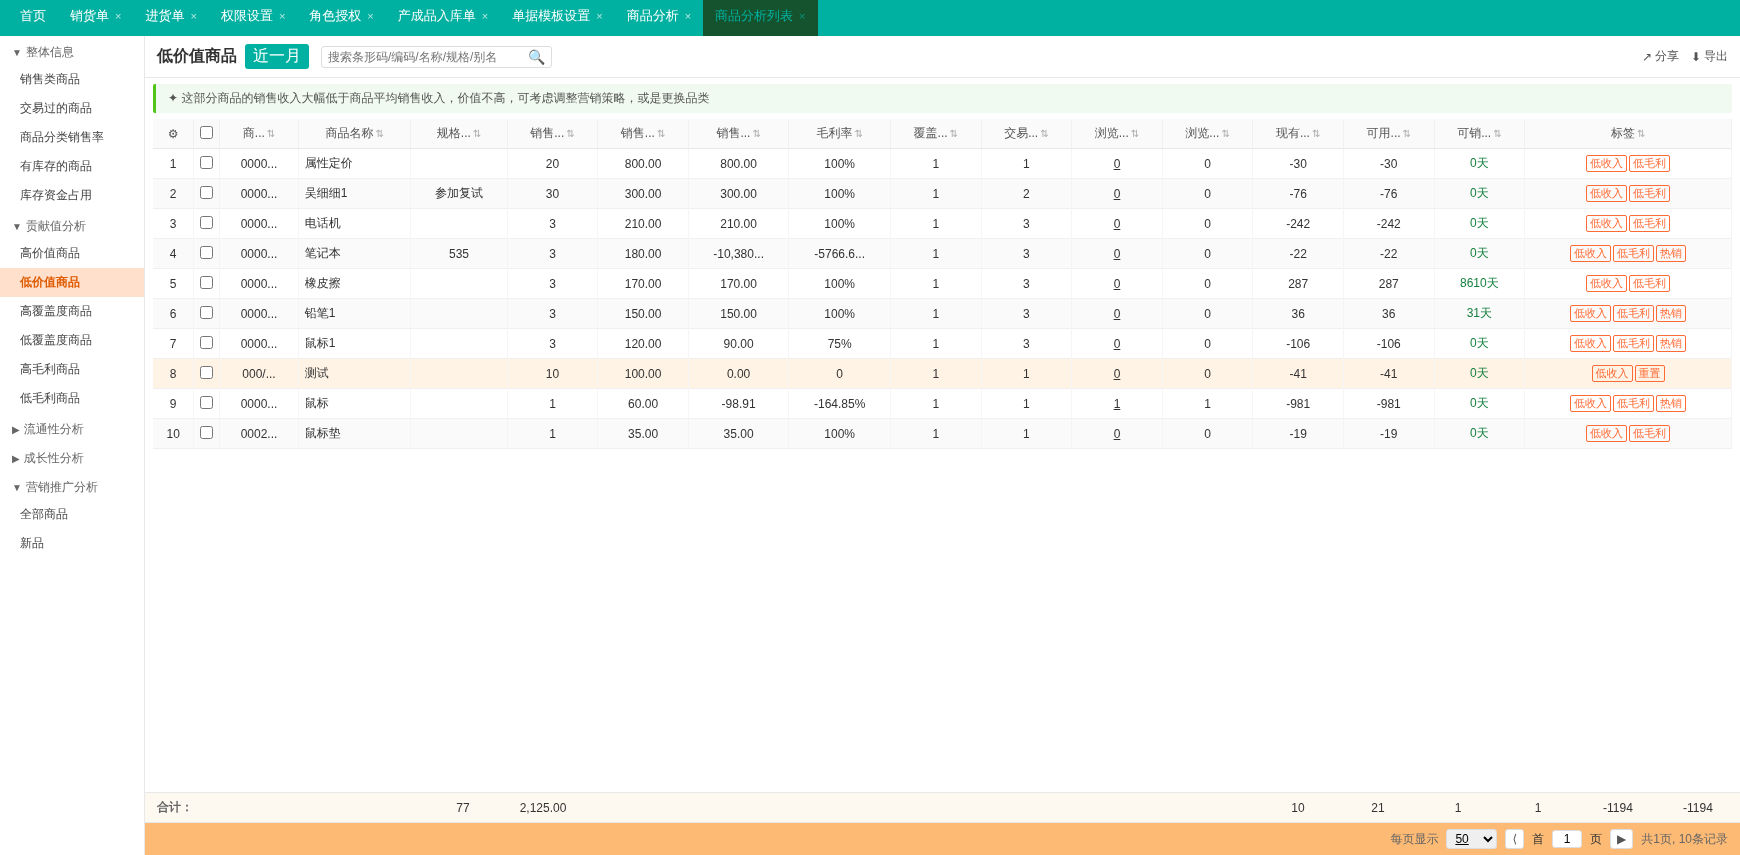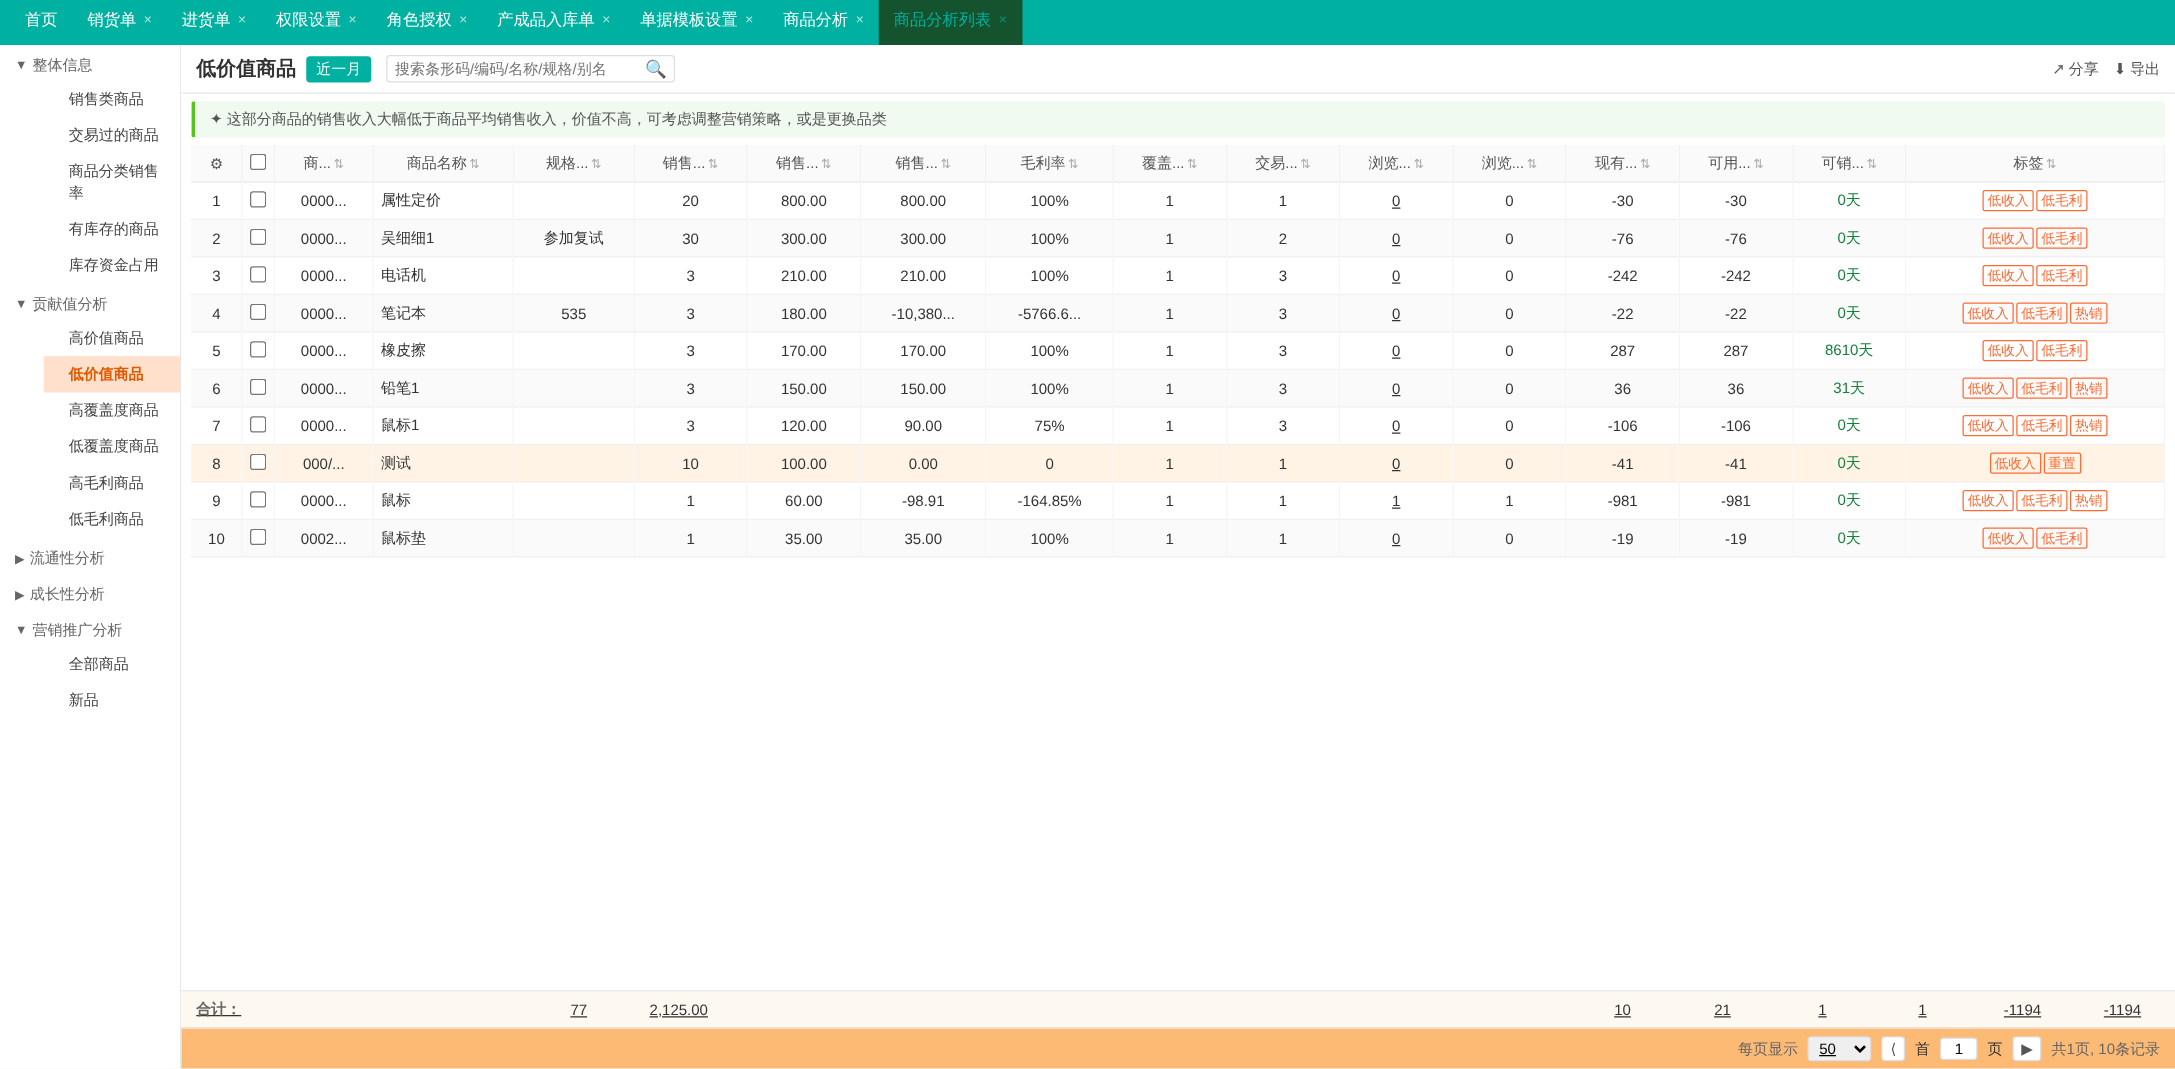--- a/index.html
+++ b/index.html
@@ -57,21 +57,20 @@
       gap: 4px;
     }
     .sidebar-group-title .arrow {
       font-size: 10px;
     }
     .sidebar-item {
       padding: 6px 12px 6px 20px;
       cursor: pointer;
       color: #444;
       font-size: 12px;
-      margin-left: 35px;
     }
     .sidebar-item.active {
       background: #ffe0cc;
       color: #e05a00;
       font-weight: bold;
     }
 
     
     .content-area {
       flex: 1;
@@ -94,21 +93,21 @@
       font-size: 16px;
       font-weight: bold;
       color: #333;
     }
     .date-btn {
       background: #00b0a0;
       color: #fff;
       border: none;
       border-radius: 3px;
       padding: 2px 8px;
-      font-size: 12px;
+      font-size: 16px;
       cursor: pointer;
     }
     .search-input-wrap {
       display: flex;
       align-items: center;
       border: 1px solid #ddd;
       border-radius: 3px;
       padding: 2px 6px;
       margin-left: 4px;
       background: #fff;
@@ -214,21 +213,20 @@
 
     
     .table-footer {
       border-top: 1px solid #e8e8e8;
       padding: 6px 12px;
       background: #fdf8f0;
       display: flex;
       align-items: center;
       gap: 20px;
       font-size: 12px;
-      text-decoration: underline;
     }
     .footer-total-label { color: #666; font-weight: bold; }
     .footer-value { color: #333; min-width: 60px; text-align: center; }
 
     
     .pagination-bar {
       display: flex;
       align-items: center;
       justify-content: flex-end;
       padding: 6px 12px;

